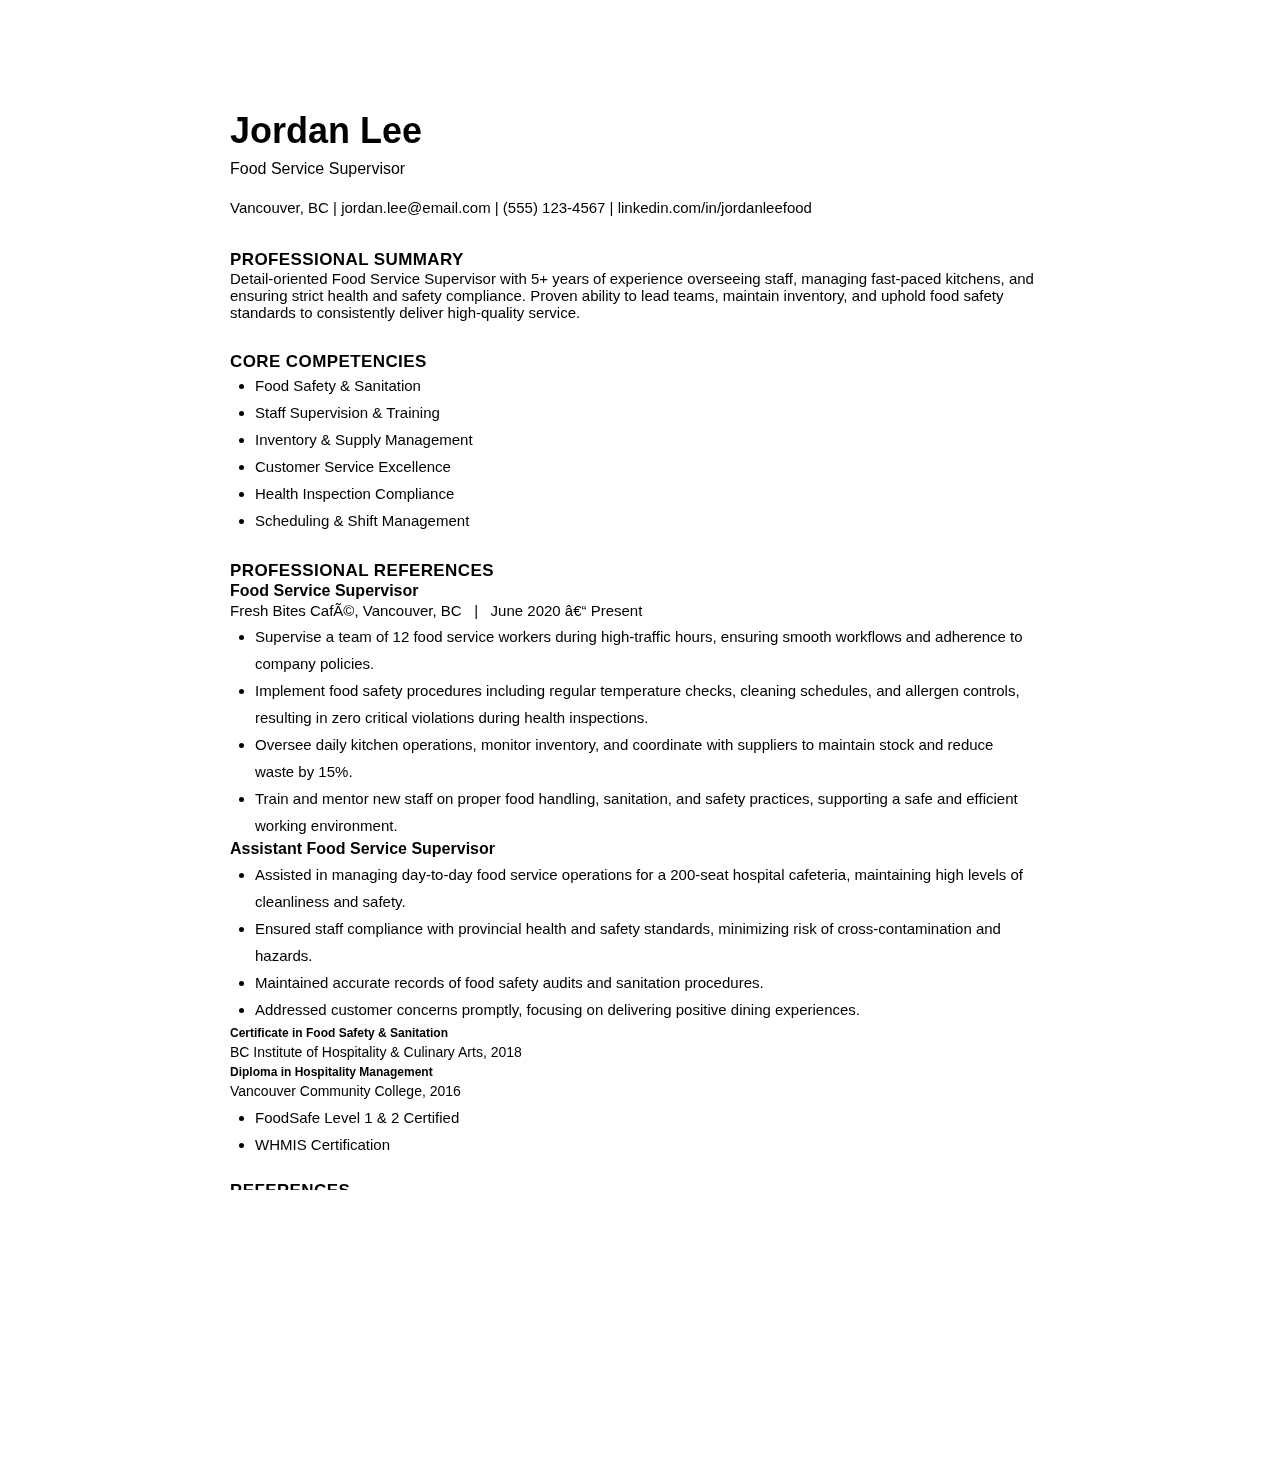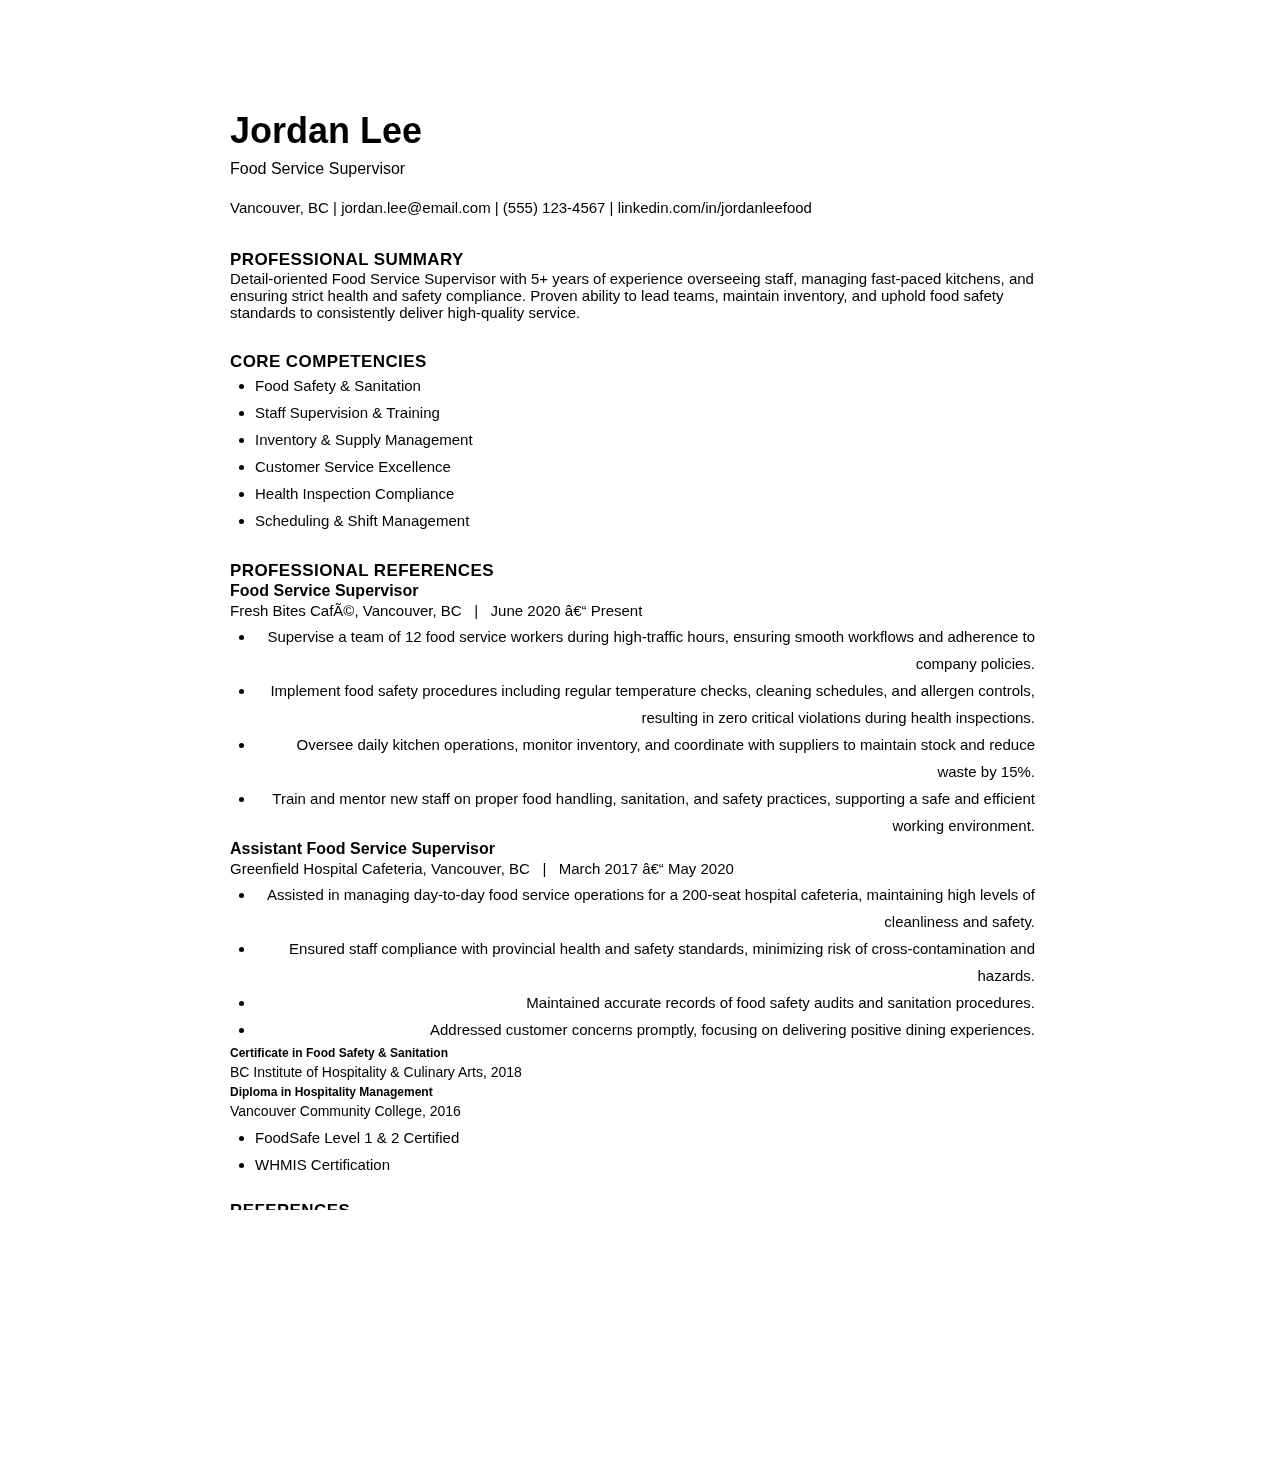--- a/index.html
+++ b/index.html
@@ -69,21 +69,20 @@
   .job-meta {
     font-size: 15px;
     line-height: 20px;
     margin: 0;
     white-space: pre-wrap;
   }
   ul.job-bullets {
     list-style: disc;
     margin: 2px 0 0 0;
     padding-left: 25px;
-    text-align: right;
   }
   ul.job-bullets li {
     font-size: 15px;
     line-height: 27px;
   }
   .job2 { margin-top: 0; }
   .education-heading { margin-top: 26px; margin-bottom: 8px; }
   .edu-title {
     font-size: 12px;
     font-weight: bold;
@@ -147,21 +146,20 @@
       <ul class="job-bullets">
         <li>Supervise a team of 12 food service workers during high-traffic hours, ensuring smooth workflows and adherence to company policies.</li>
         <li>Implement food safety procedures including regular temperature checks, cleaning schedules, and allergen controls, resulting in zero critical violations during health inspections.</li>
         <li>Oversee daily kitchen operations, monitor inventory, and coordinate with suppliers to maintain stock and reduce waste by 15%.</li>
         <li>Train and mentor new staff on proper food handling, sanitation, and safety practices, supporting a safe and efficient working environment.</li>
       </ul>
     </div>
 
     <div class="job job2">
       <p class="job-title">Assistant Food Service Supervisor</p>
-      <p class="job-meta">Greenfield Hospital Cafeteria, Vancouver, BC   |   March 2017 â€“ May 2020</p>
       <ul class="job-bullets">
         <li>Assisted in managing day-to-day food service operations for a 200-seat hospital cafeteria, maintaining high levels of cleanliness and safety.</li>
         <li>Ensured staff compliance with provincial health and safety standards, minimizing risk of cross-contamination and hazards.</li>
         <li>Maintained accurate records of food safety audits and sanitation procedures.</li>
         <li>Addressed customer concerns promptly, focusing on delivering positive dining experiences.</li>
       </ul>
     </div>
   </section>
 
   <section>

